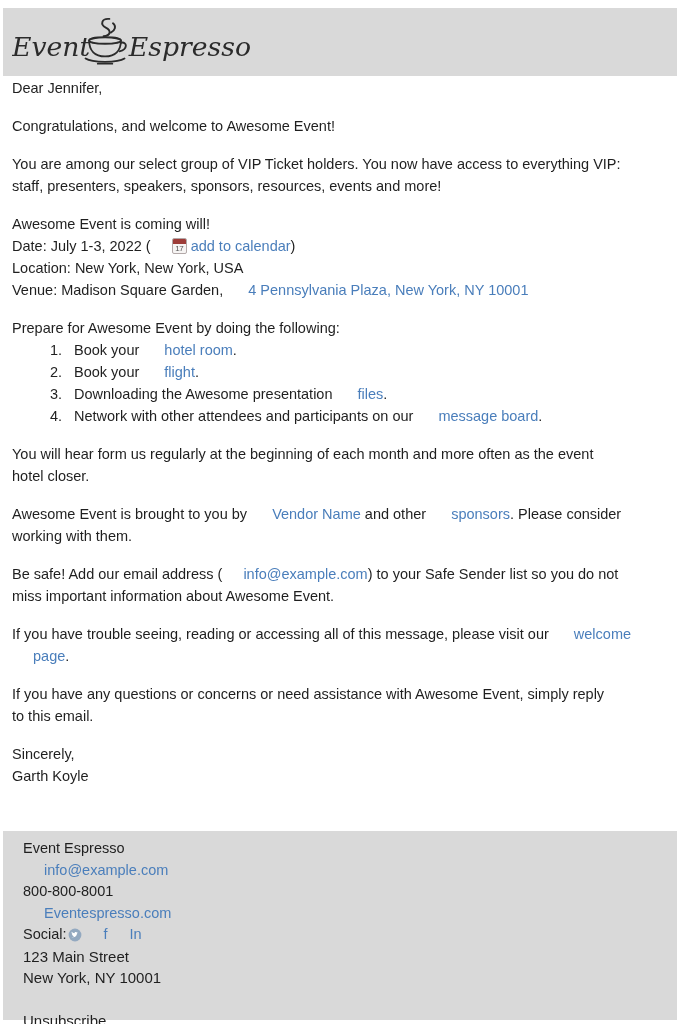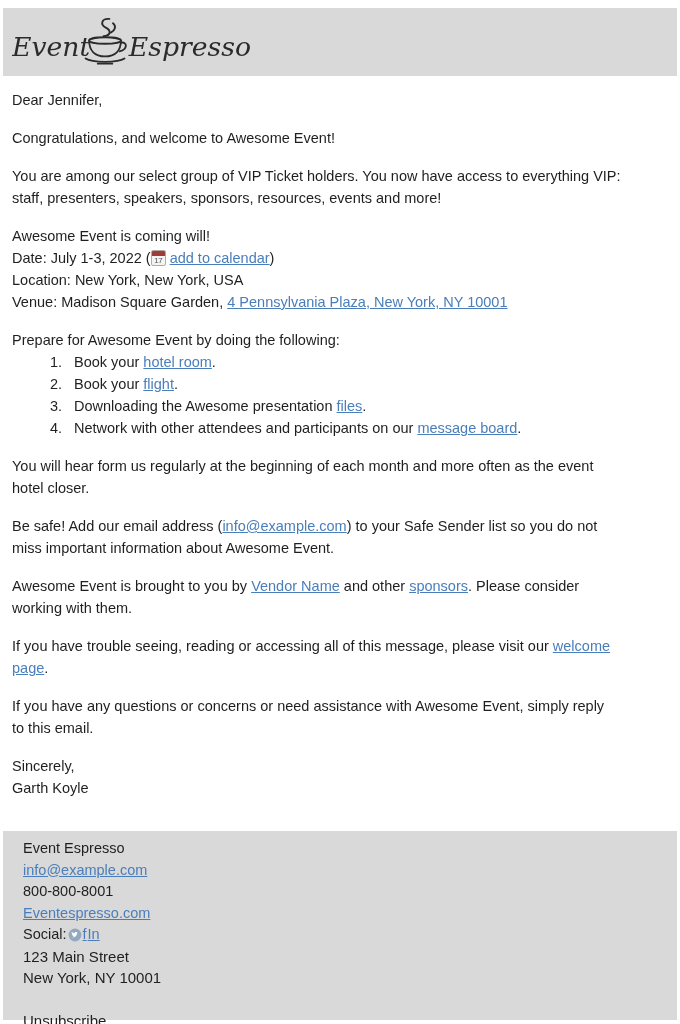--- a/index.html
+++ b/index.html
@@ -8,26 +8,26 @@
     background:#ffffff;color:#1f1f1f;
     font-family:"Liberation Sans",sans-serif;
   }
   .band{background:#d9d9d9;}
   .header{
     position:absolute;top:8px;left:3px;right:3px;height:68px;
     display:flex;align-items:center;padding-left:9px;box-sizing:border-box;
   }
   .logo-svg{display:block;}
   .main{
-    position:absolute;top:82px;left:0;width:680px;
+    position:absolute;top:70px;left:0;width:680px;
     padding:7px 13px 0 12px;box-sizing:border-box;
     font-size:14.5px;line-height:22px;
   }
   .para{margin:0 0 16px 0;}
-  .link{color:#4a7ebb;text-decoration:underline;cursor:pointer;}
+  .link{color:#4a7ebb;cursor:pointer;margin-left:21px;}
   .steps{margin:0 0 16px 0;}
   .step{padding-left:38px;}
   .step-num{display:inline-block;width:24px;}
   
   .cal{
     display:inline-block;width:15px;height:16px;margin-right:4px;
     border:1px solid #b3a9a9;border-radius:2px;background:#f6f4f3;
     vertical-align:-3px;box-sizing:border-box;overflow:hidden;
   }
   .cal-top{display:block;height:5px;background:#9d3c38;}
@@ -107,27 +107,27 @@
       <span class="step-num">4.</span><span>Network with other attendees and participants on our </span><a class="link">message board</a><span>.</span>
     </div>
   </div>
 
   <p class="para">
     <span>You will hear form us regularly at the beginning of each month and more often as the event</span><br>
     <span>hotel closer.</span>
   </p>
 
   <p class="para">
-    <span>Be safe! Add our email address (</span><a class="link">info@example.com</a><span>) to your Safe Sender list so you do not</span><br>
-    <span>miss important information about Awesome Event.</span>
+    <span>Awesome Event is brought to you by </span><a class="link">Vendor Name</a><span> and other </span><a class="link">sponsors</a><span>. Please consider</span><br>
+    <span>working with them.</span>
   </p>
 
   <p class="para">
-    <span>Awesome Event is brought to you by </span><a class="link">Vendor Name</a><span> and other </span><a class="link">sponsors</a><span>. Please consider</span><br>
-    <span>working with them.</span>
+    <span>Be safe! Add our email address (</span><a class="link">info@example.com</a><span>) to your Safe Sender list so you do not</span><br>
+    <span>miss important information about Awesome Event.</span>
   </p>
 
   <p class="para">
     <span>If you have trouble seeing, reading or accessing all of this message, please visit our </span><a class="link">welcome</a><br>
     <a class="link">page</a><span>.</span>
   </p>
 
   <p class="para">
     <span>If you have any questions or concerns or need assistance with Awesome Event, simply reply</span><br>
     <span>to this email.</span>

